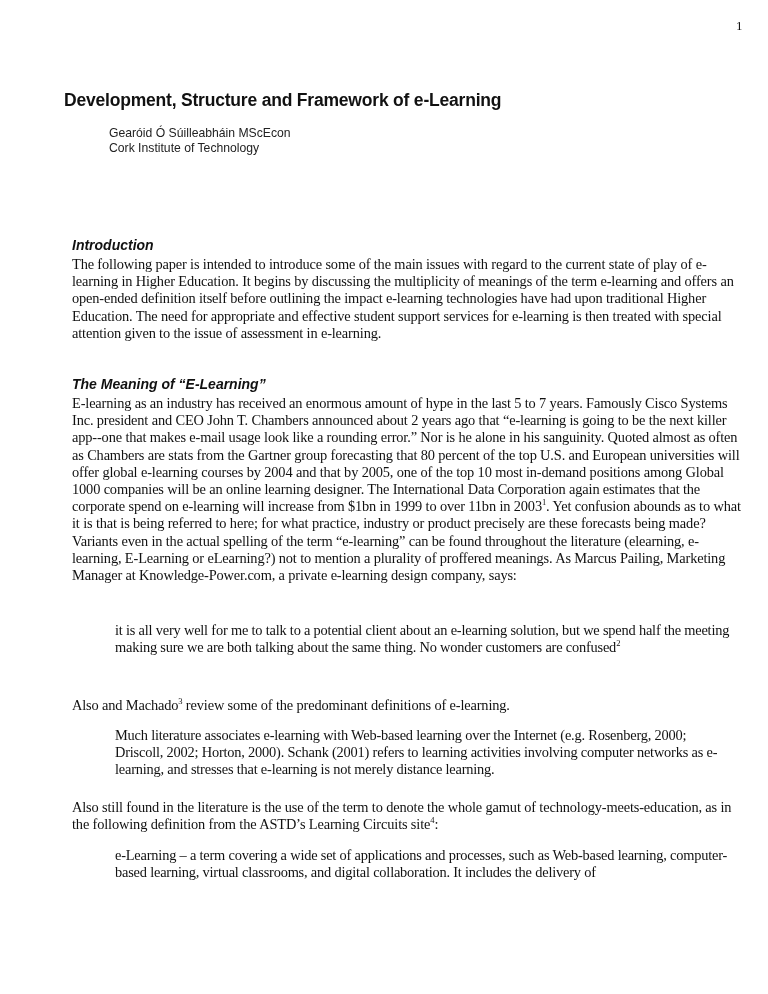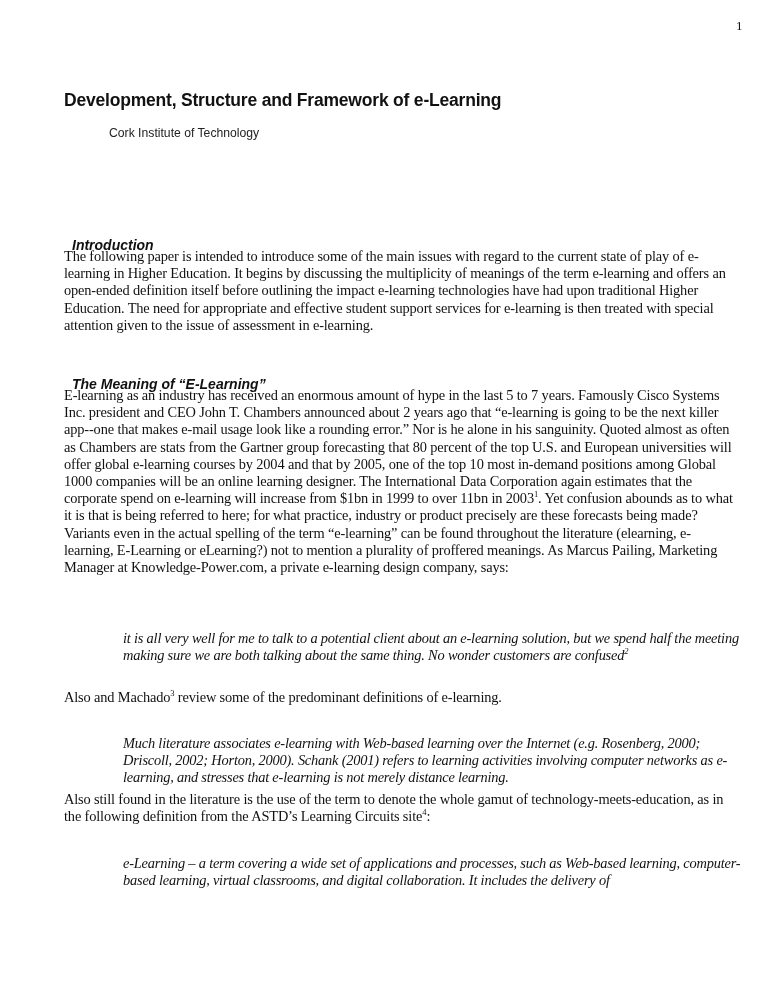--- a/index.html
+++ b/index.html
@@ -2,32 +2,33 @@
 <html><head>
 <meta charset="utf-8">
 <style>
   html, body { margin: 0; padding: 0; background: #ffffff; }
   body { width: 768px; height: 994px; position: relative; overflow: hidden; color: #111; }
   .page-number { position: absolute; top: 18px; left: 736px; font-family: "Liberation Serif", serif; font-size: 13px; }
   .title { position: absolute; top: 90px; left: 64px; margin: 0; font-family: "Liberation Sans", sans-serif; font-weight: bold; font-size: 17.5px; letter-spacing: -0.2px; }
   .author-block { position: absolute; top: 126px; left: 109px; font-family: "Liberation Sans", sans-serif; font-size: 12.2px; line-height: 15px; color: #222; }
   .author-block .date { font-size: 10.5px; }
   .sec-heading { position: absolute; left: 64px; margin: 8px; font-family: "Liberation Sans", sans-serif; font-weight: bold; font-style: italic; font-size: 14px; }
-  .para { position: absolute; left: 64px; width: 672px; margin: 0; font-family: "Liberation Serif", serif; font-size: 14.4px; line-height: 17.2px; letter-spacing: -0.15px; }
-  .quote { position: absolute; left: 111px; width: 620px; margin: 12px; font-family: "Liberation Serif", serif; font-style: italic; font-size: 14.4px; line-height: 17.2px; letter-spacing: -0.2px; }
+  .para { position: absolute; left: 64px; width: 672px; margin: 8px; font-family: "Liberation Serif", serif; font-size: 14.4px; line-height: 17.2px; letter-spacing: -0.15px; }
+  .quote { position: absolute; left: 111px; width: 620px; margin: 4px; font-family: "Liberation Serif", serif; font-size: 14.4px; line-height: 17.2px; letter-spacing: -0.2px; }
   sup { font-size: 8.5px; line-height: 0; vertical-align: super; }
 </style>
 </head>
 <body>
 
 <div class="page-number">1</div>
 
 <h1 class="title">Development, Structure and Framework of e-Learning</h1>
 
 <div class="author-block">
+  <div>Gearóid Ó Súilleabháin MScEcon</div>
   <div>Cork Institute of Technology</div>
 </div>
 
 <h2 class="sec-heading" style="top:229px;">Introduction</h2>
 <p class="para" style="top:248px;">The following paper is intended to introduce some of the main issues with regard to the current state of play of e-learning in Higher Education.  It begins by discussing the multiplicity of meanings of the term e-learning and offers an open-ended definition itself before outlining the impact e-learning technologies have had upon traditional Higher Education.  The need for appropriate and effective student support services for e-learning is then treated with special attention given to the issue of assessment in e-learning.</p>
 
 <h2 class="sec-heading" style="top:368px;">The Meaning of “E-Learning”</h2>
 <p class="para" style="top:387px;"><span>E-learning as an industry has received an enormous amount of hype in the last 5 to 7 years.  Famously Cisco Systems Inc. president and CEO John T. Chambers announced about 2 years ago that “e-learning is going to be the next killer app--one that makes e-mail usage look like a rounding error.”  Nor is he alone in his sanguinity.  Quoted almost as often as Chambers are stats from the Gartner group forecasting that 80 percent of the top U.S. and European universities will offer global e-learning courses by 2004 and that by 2005, one of the top 10 most in-demand positions among Global 1000 companies will be an online learning designer. The International Data Corporation again estimates that the corporate spend on e-learning will increase from $1bn in 1999 to over 11bn in 2003</span><sup>1</sup><span>.  Yet confusion abounds as to what it is that is being referred to here; for what practice, industry or product precisely are these forecasts being made?  Variants even in the actual spelling of the term “e-learning” can be found throughout the literature (elearning, e-learning, E-Learning or eLearning?) not to mention a plurality of proffered meanings.  As Marcus Pailing, Marketing Manager at Knowledge-Power.com, a private e-learning design company, says:</span></p>
 
 <p class="quote" style="top:618px;"><span>it is all very well for me to talk to a potential client about an e-learning solution, but we spend half the meeting making sure we are both talking about the same thing.  No wonder customers are confused</span><sup>2</sup></p>

